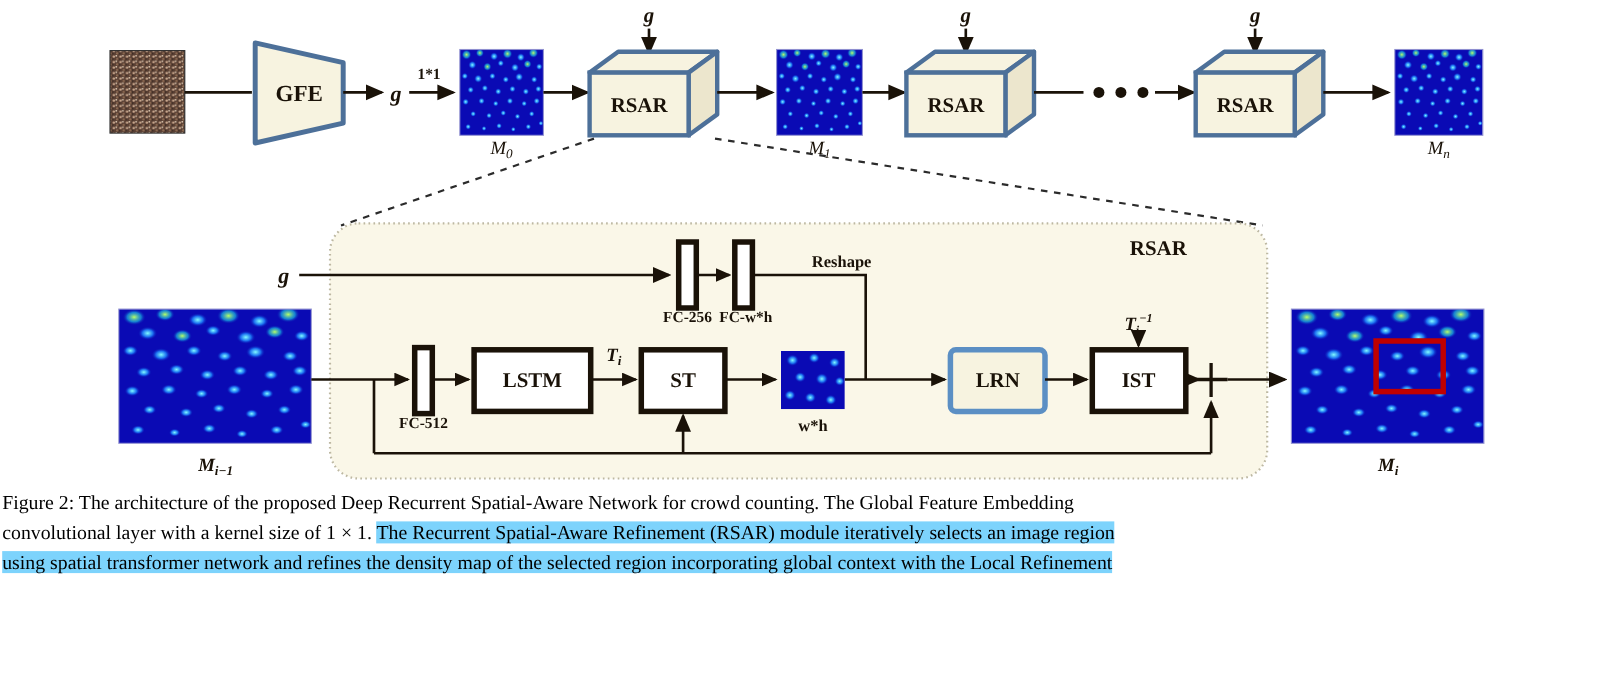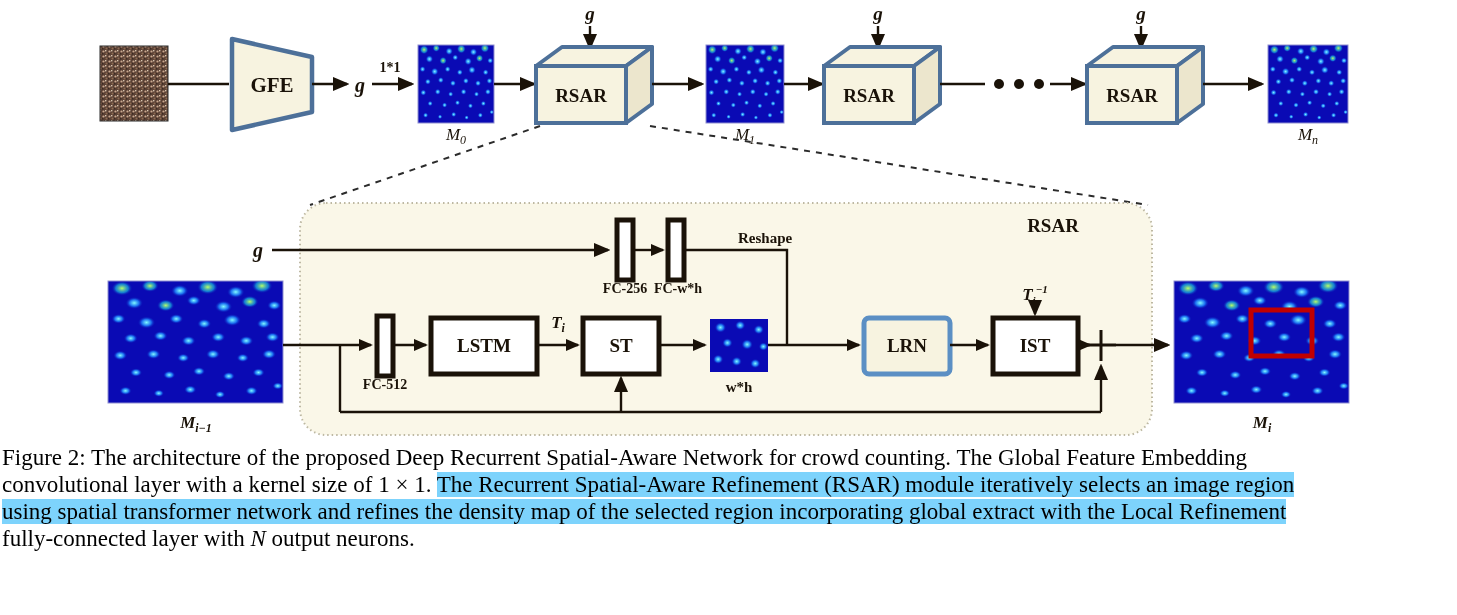--- a/index.html
+++ b/index.html
@@ -13,21 +13,21 @@
     overflow:hidden;
   }
   #figure { position:absolute; left:0; top:0; width:1457px; height:445px; }
   #figure svg { display:block; }
 
   
   #caption {
     position:absolute; left:0; top:444px;
     width:1457px; height:171px;
     font-family:"Liberation Serif", serif;
-    font-size:23px;
+    font-size:18px;
     line-height:27px;
     text-align:justify;
     color:#000;
   }
   #caption .lines { padding:0 2px; }
   .cap-line { white-space:nowrap; height:27px; }
   .hl { background:#7dd3fc; }
   .mathit { font-style:italic; }
   .sub { font-size:0.72em; vertical-align:-0.28em; font-style:italic;}
 </style>
@@ -317,16 +317,15 @@
     <rect x="1251" y="310" width="61" height="46" fill="none" stroke="#c00000" stroke-width="5"></rect>
   </g>
   <text x="1262" y="428" font-family="'Liberation Serif', serif" font-size="17" font-style="italic" font-weight="bold" fill="#1a1208" text-anchor="middle"><tspan>M</tspan><tspan font-size="12" dy="4">i</tspan></text>
 </svg>
 </div>
 
 <div id="caption">
   <div class="lines" id="cap-lines">
       <div class="cap-line"><span>Figure 2:  The architecture of the proposed Deep Recurrent Spatial-Aware Network for crowd counting.  The Global Feature Embedding</span></div>
       <div class="cap-line"><span>convolutional layer with a kernel size of 1 × 1. </span><span class="hl">The Recurrent Spatial-Aware Refinement (RSAR) module iteratively selects an image region</span></div>
-      <div class="cap-line"><span class="hl">using spatial transformer network and refines the density map of the selected region incorporating global extract with the Local Refinement</span></div>
-      <div class="cap-line"><span>fully-connected layer with </span><span class="mathit">N</span><span> output neurons.</span></div>
+      <div class="cap-line"><span class="hl">using spatial transformer network and refines the density map of the selected region incorporating global context with the Local Refinement</span></div>
     </div>
 </div>
 
 </body></html>

